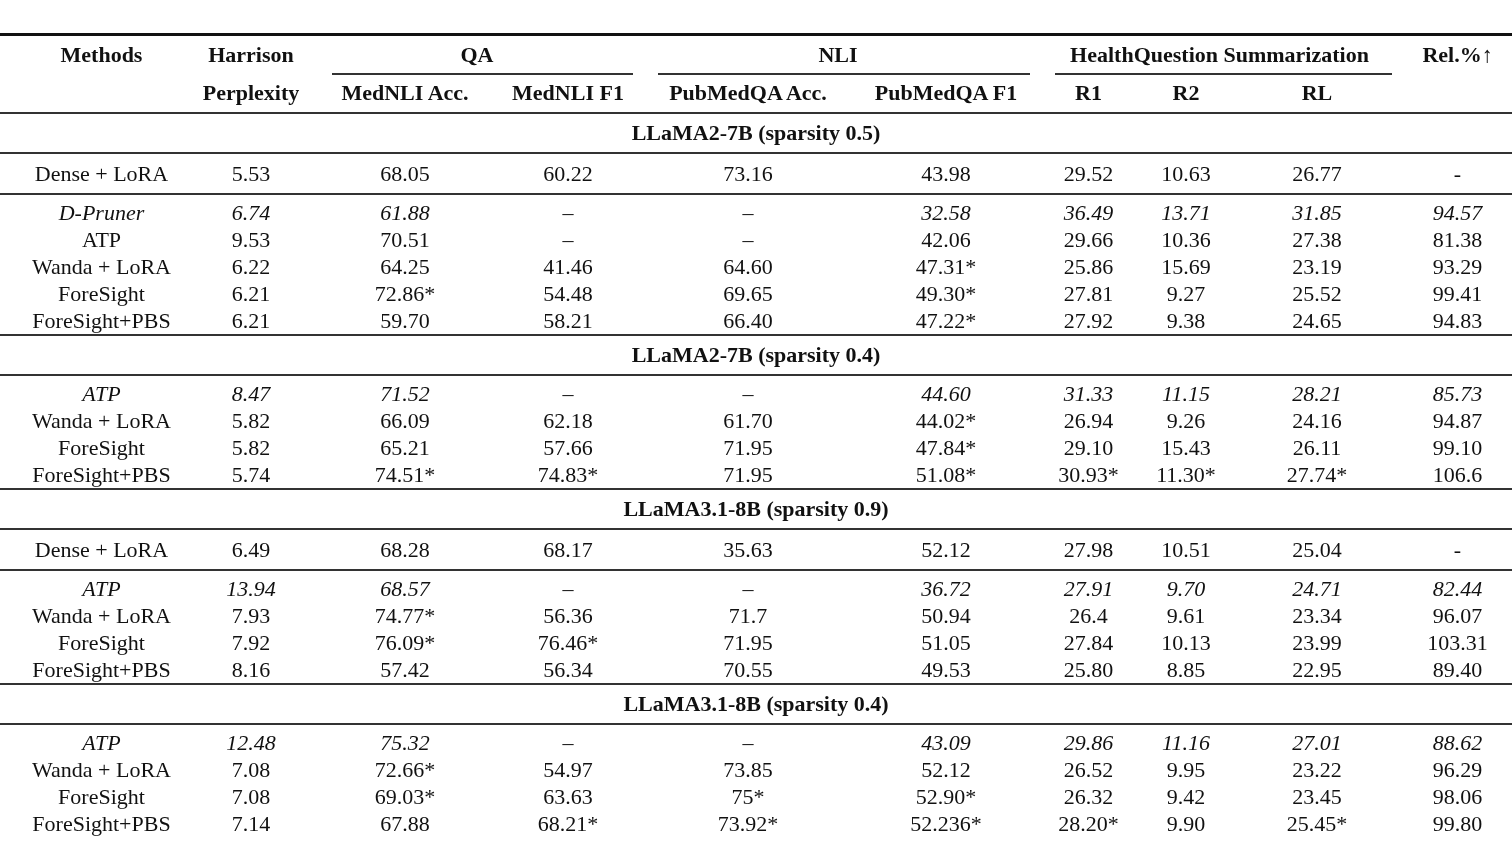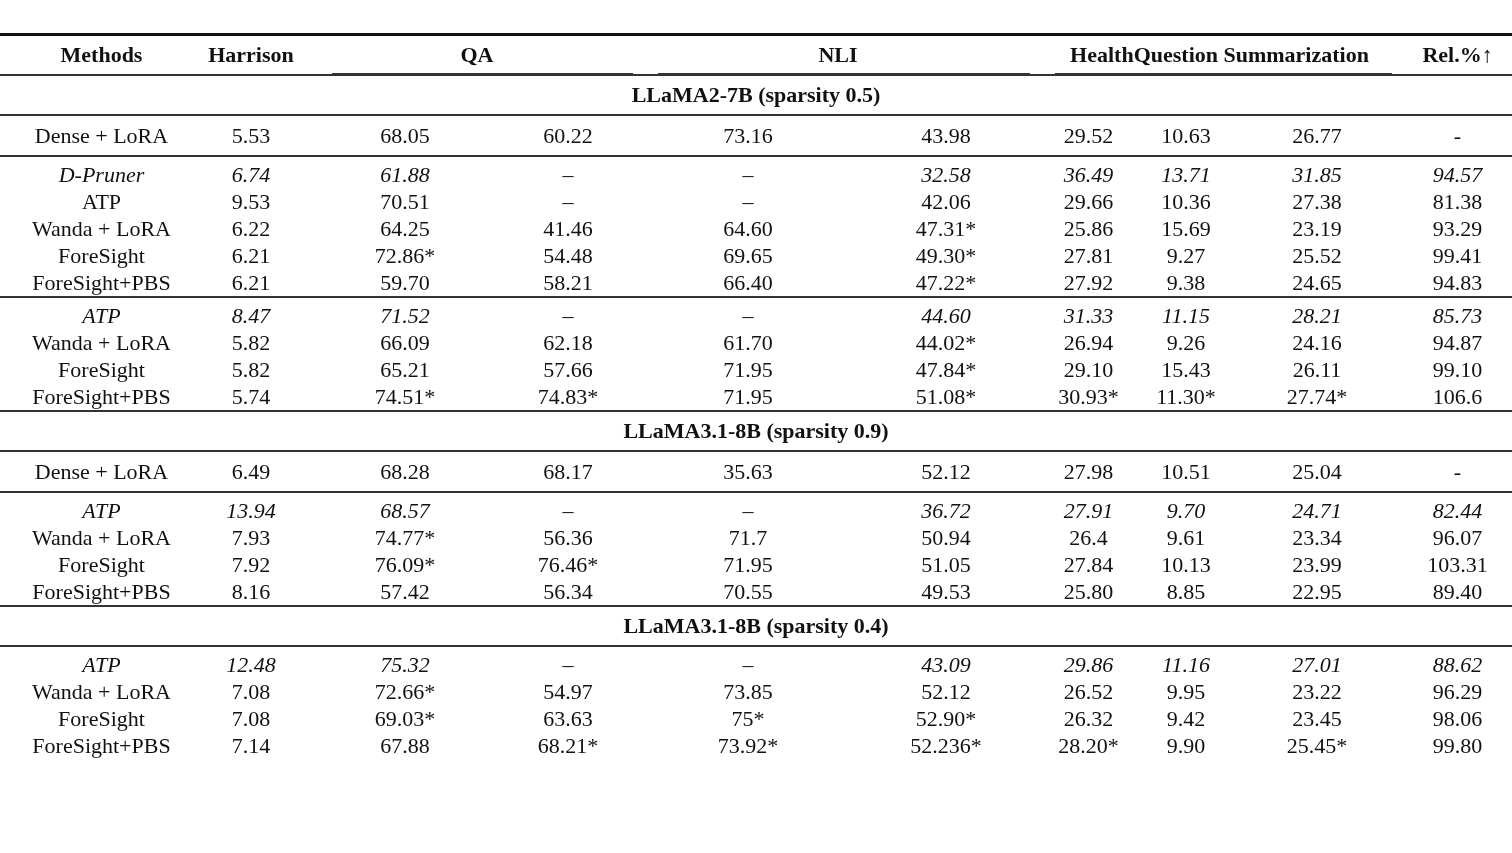--- a/index.html
+++ b/index.html
@@ -79,20 +79,32 @@
   </colgroup>
   <thead>
     <tr class="toprule hdr1">
       <th class="col-method">Methods</th>
       <th>Harrison</th>
       <th colspan="2">QA</th>
       <th colspan="2">NLI</th>
       <th colspan="3">HealthQuestion Summarization</th>
       <th>Rel.%↑</th>
     </tr>
+    <tr class="hdr2">
+      <th class="col-method"></th>
+      <th>Perplexity</th>
+      <th>MedNLI Acc.</th>
+      <th>MedNLI F1</th>
+      <th>PubMedQA Acc.</th>
+      <th>PubMedQA F1</th>
+      <th>R1</th>
+      <th>R2</th>
+      <th>RL</th>
+      <th></th>
+    </tr>
   </thead>
   <tbody id="table-body">
       <tr class="midrule section">
         <td colspan="10">LLaMA2-7B (sparsity 0.5)</td>
       </tr>
       <tr class="midrule dense">
         <td class="col-method">Dense + LoRA</td>
         <td>5.53</td>
         <td>68.05</td>
         <td>60.22</td>
@@ -156,20 +168,23 @@
         <td class="b">6.21</td>
         <td>59.70</td>
         <td class="b">58.21</td>
         <td>66.40</td>
         <td>47.22*</td>
         <td class="b">27.92</td>
         <td>9.38</td>
         <td>24.65</td>
         <td>94.83</td>
       </tr>
+      <tr class="midrule section">
+        <td colspan="10">LLaMA2-7B (sparsity 0.4)</td>
+      </tr>
       <tr class="midrule first-after">
         <td class="col-method">ATP</td>
         <td>8.47</td>
         <td>71.52</td>
         <td>–</td>
         <td>–</td>
         <td>44.60</td>
         <td>31.33</td>
         <td>11.15</td>
         <td>28.21</td>

